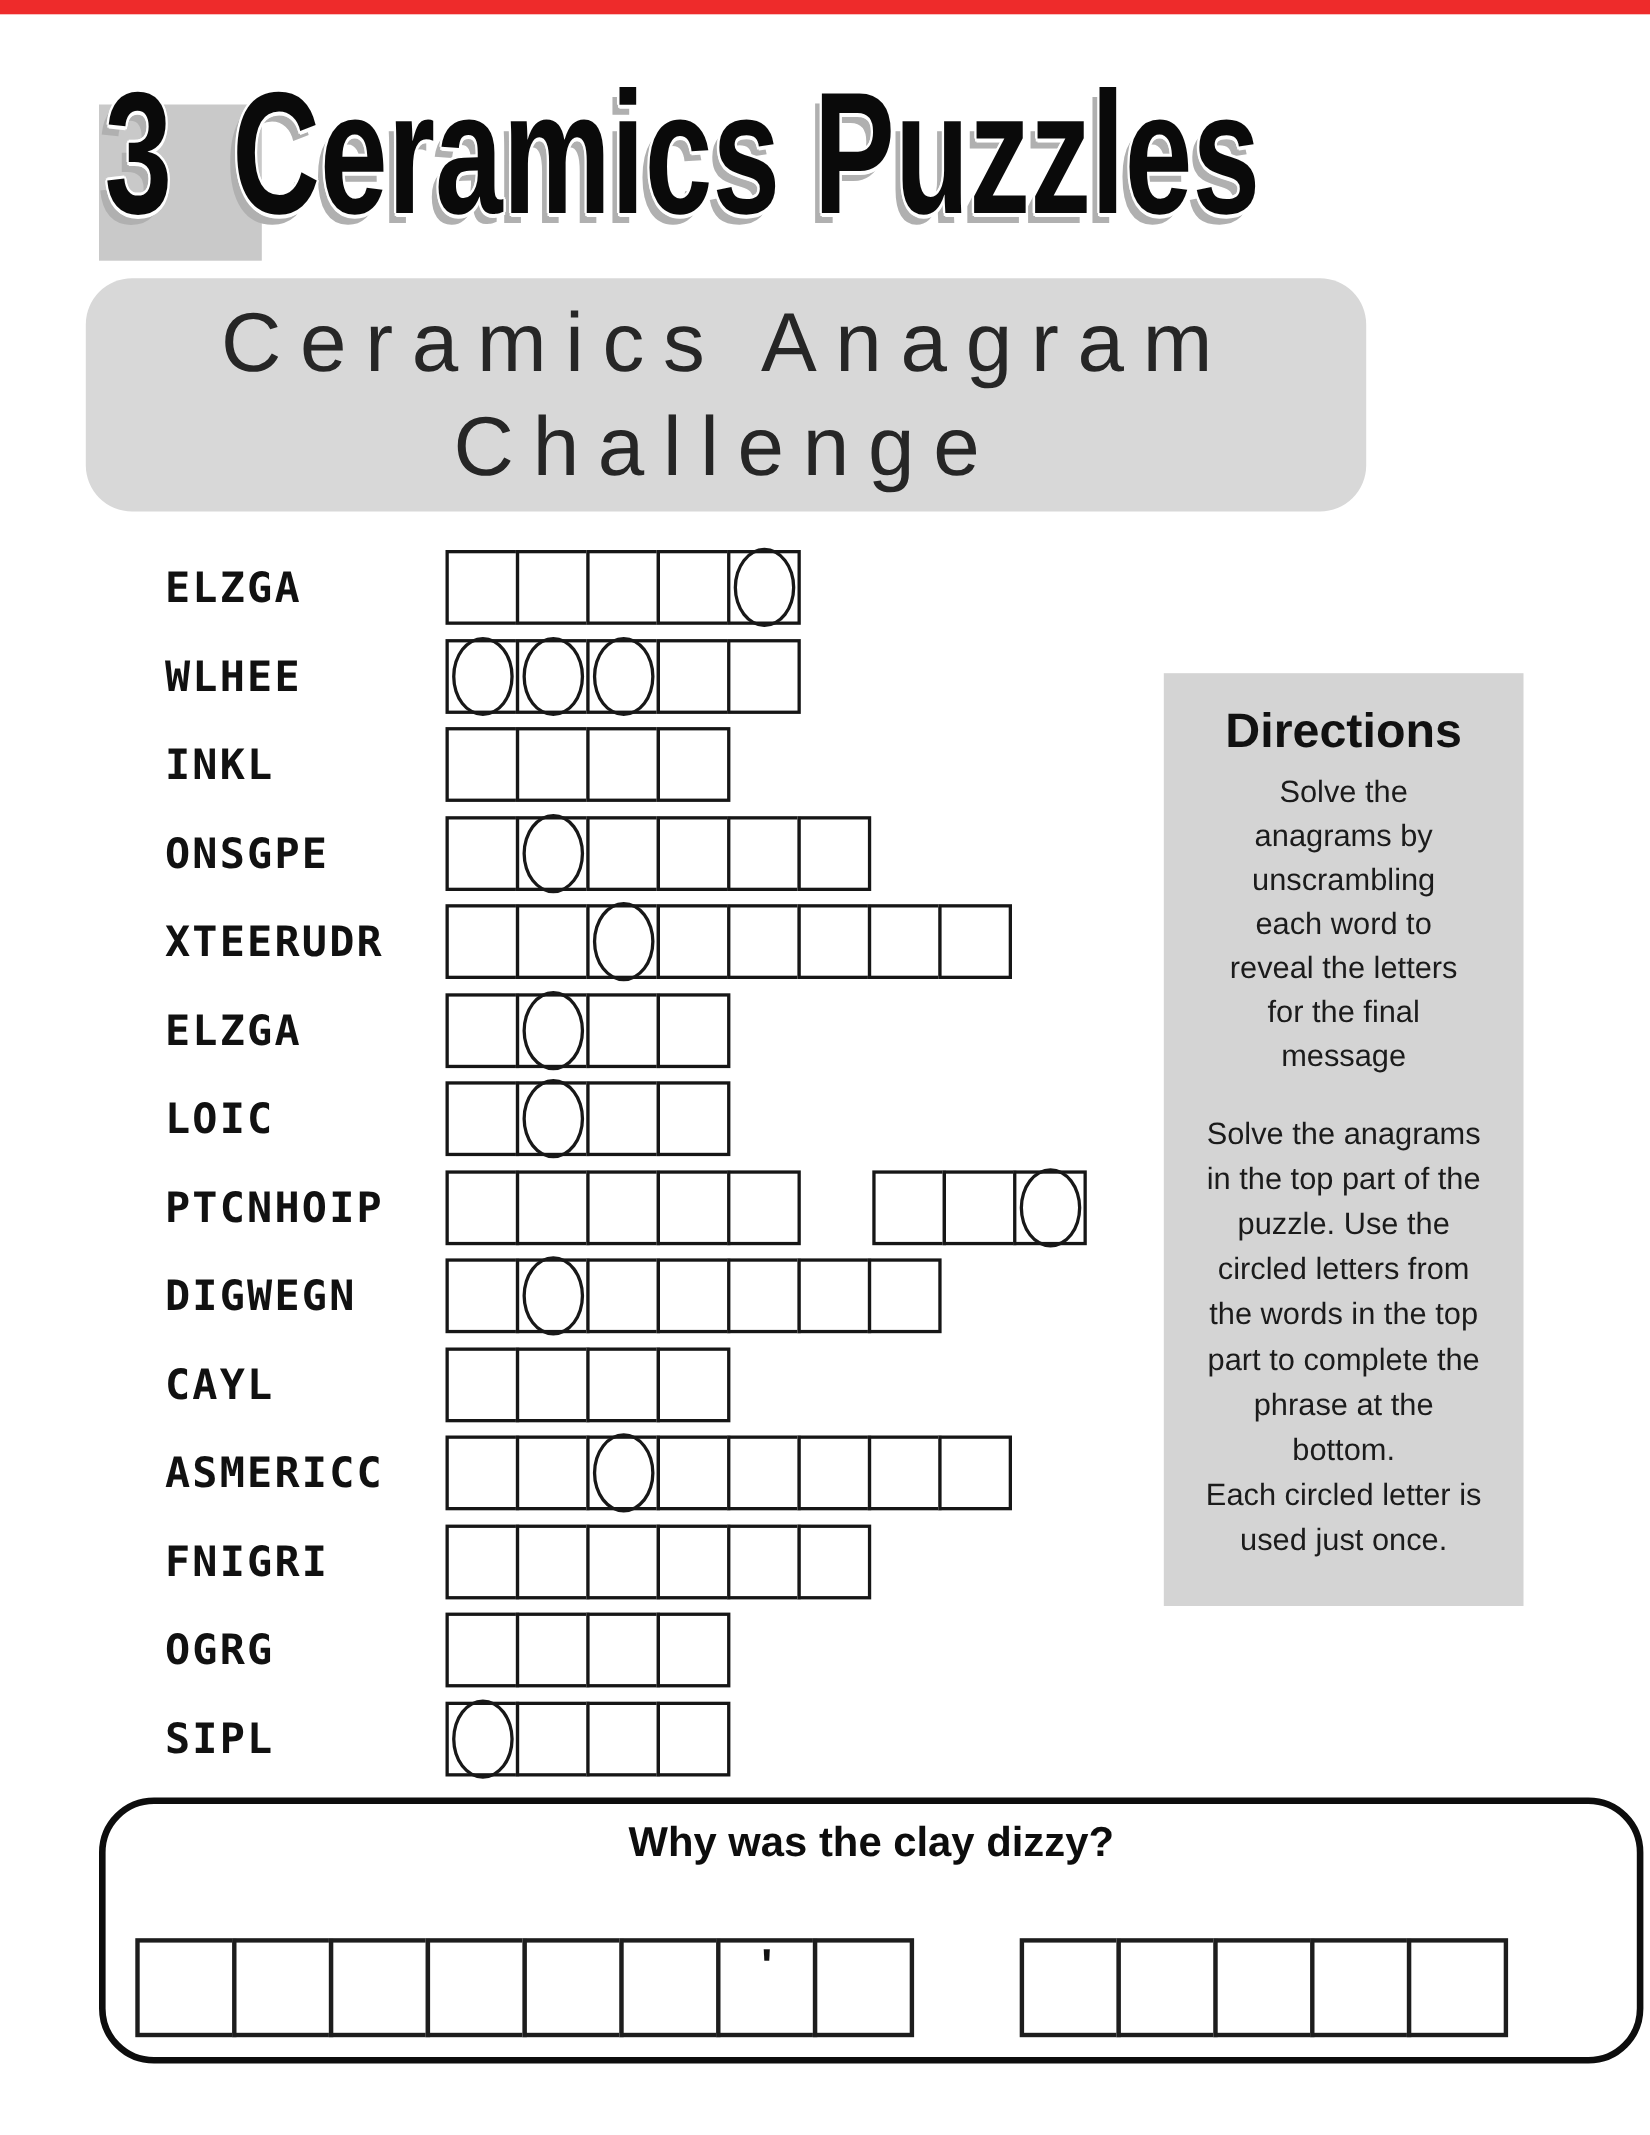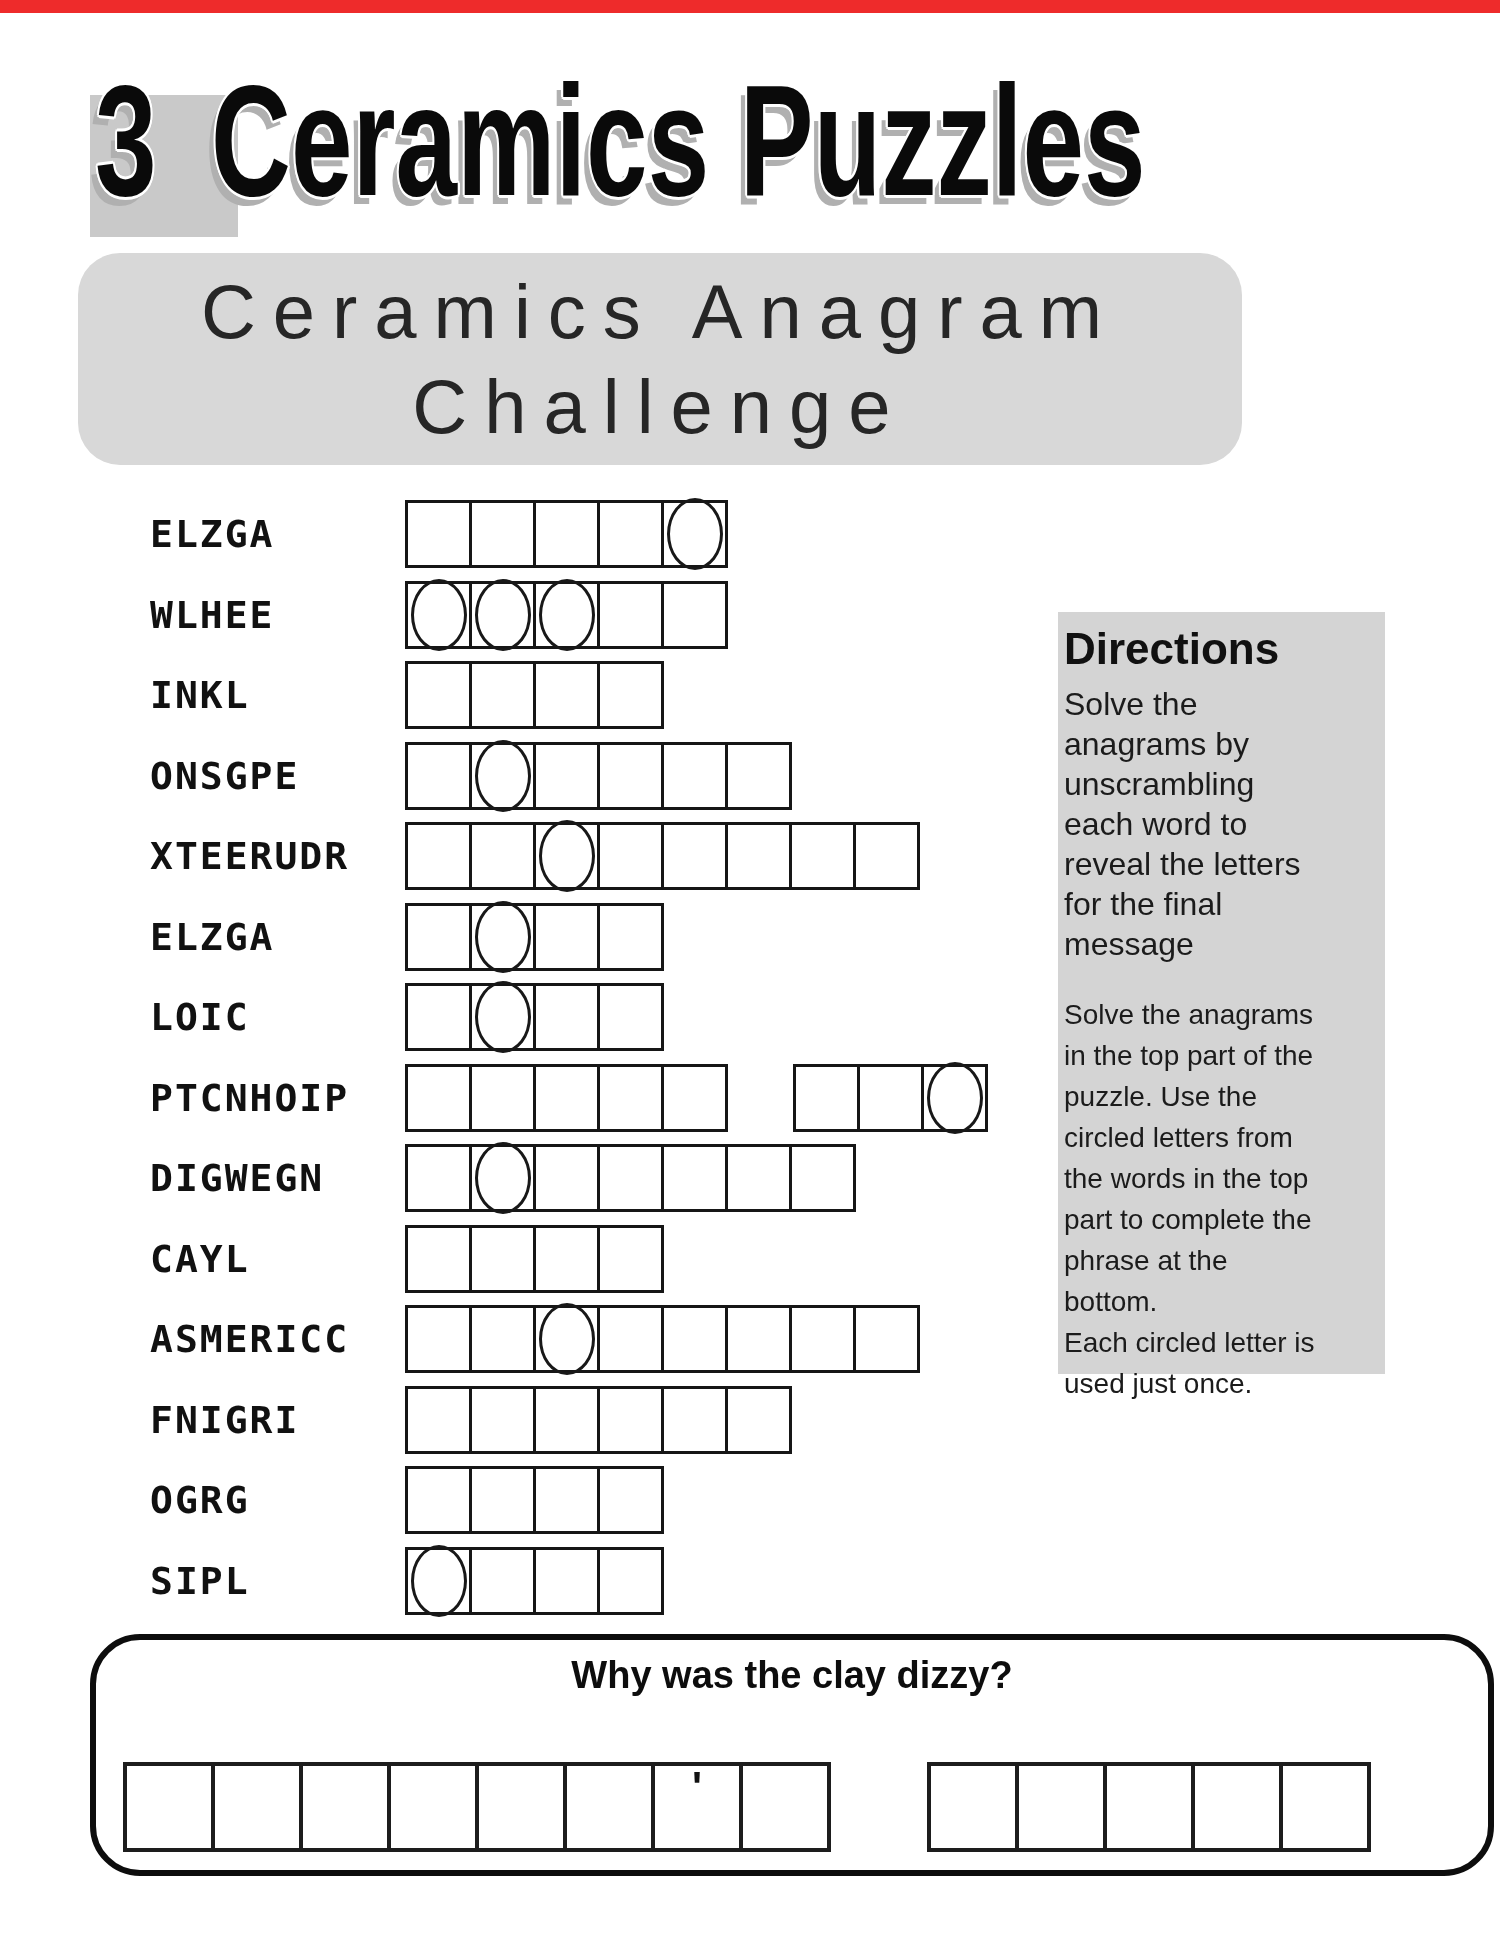--- a/index.html
+++ b/index.html
@@ -43,26 +43,26 @@
     width:67px;height:68px;border:3px solid var(--box-border,#161616);
     margin-right:-3px;box-sizing:border-box;position:relative;background:#fff;
   }
   .oval{
     position:absolute;left:50%;top:50%;width:56px;height:72px;
     transform:translate(-50%,-50%);border:3px solid #181818;border-radius:50%;
     box-sizing:border-box;
   }
   
   .directions{
-    position:absolute;left:1058px;top:612px;width:327px;height:762px;
-    background:var(--directions-bg,#d4d4d4);box-sizing:border-box;padding:12px 6px;
-    color:#1b1b1b;
+    position:absolute;left:1058px;top:612px;width:327px;height:848px;
+    background:var(--directions-bg,#d4d4d4);box-sizing:border-box;padding:28px 6px;
+    text-align:center;color:#1b1b1b;
   }
   .directions h2{margin:0 0 10px 0;font-size:44px;font-weight:bold;color:#111;}
-  .dir-intro{font-size:32px;line-height:40px;white-space:pre-line;}
+  .dir-intro{font-size:28px;line-height:40px;white-space:pre-line;}
   .dir-body{margin-top:30px;font-size:28px;line-height:41px;white-space:pre-line;}
   
   .phrase-panel{
     position:absolute;left:90px;top:1634px;width:1404px;height:242px;
     border:6px solid #0d0d0d;border-radius:50px;box-sizing:border-box;background:#fff;
   }
   .phrase-question{margin:14px 0 0 0;text-align:center;font-size:38px;font-weight:bold;color:#0d0d0d;}
   .phrase-prefix{position:absolute;left:55px;top:62px;font-size:36px;font-weight:bold;letter-spacing:1px;color:#0d0d0d;}
   .phrase-cells{position:absolute;left:27px;top:122px;display:flex;}
   .pgroup{display:flex;}

